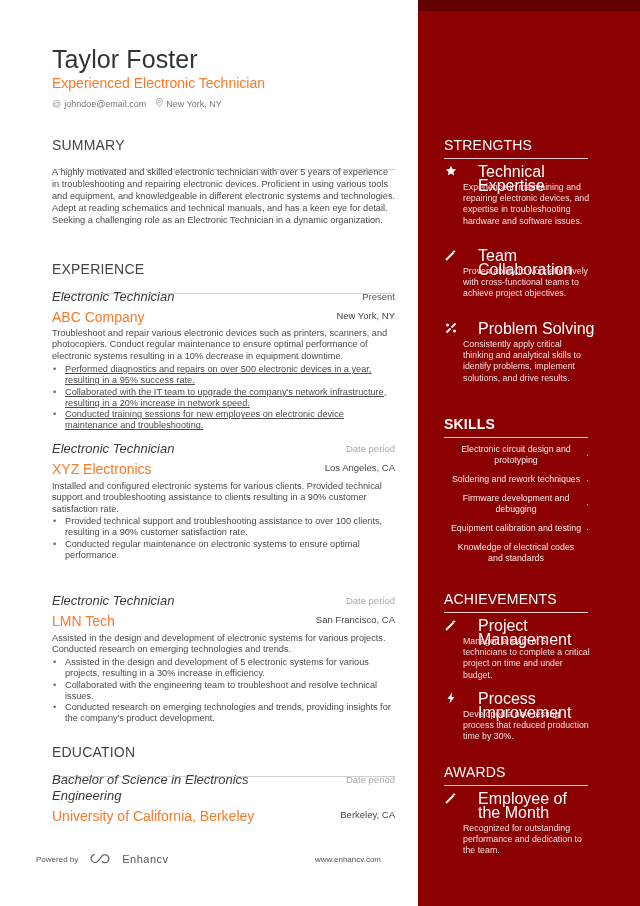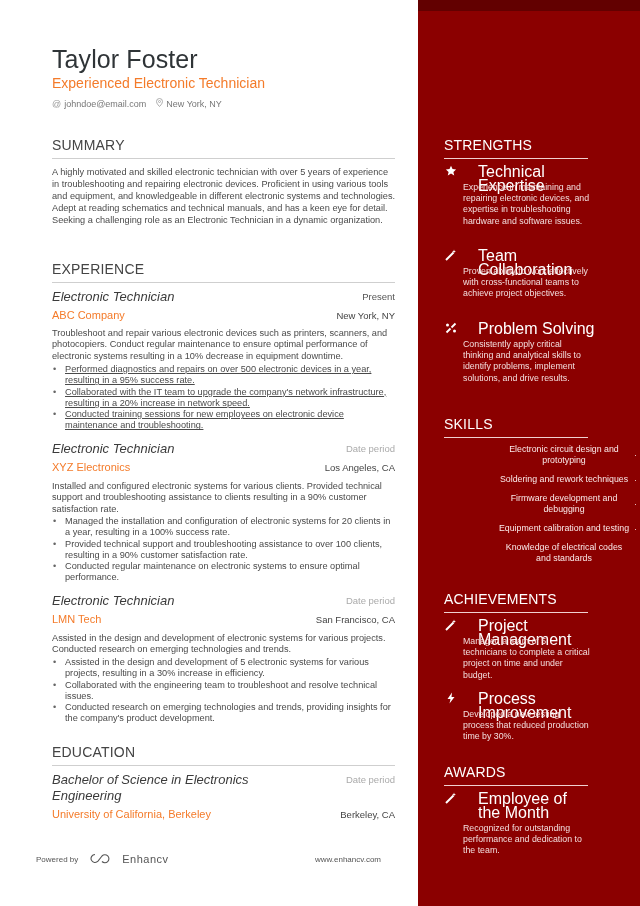--- a/index.html
+++ b/index.html
@@ -9,46 +9,46 @@
   .left { position: absolute; left: 0; top: 0; width: 418px; height: 906px; background: #fff; }
   .right { position: absolute; left: 418px; top: 0; width: 222px; height: 906px; background: #8b0000; }
   .right-topbar { position: absolute; left: 0; top: 0; width: 222px; height: 11px; background: #620000; }
 
   .name { position: absolute; left: 52px; top: 45px; font-size: 25px; color: #2f3437; font-weight: normal; letter-spacing: 0.1px; }
   .title { position: absolute; left: 52px; top: 75px; font-size: 14px; color: #f47b2a; }
   .contact { position: absolute; left: 52px; top: 98px; font-size: 9px; color: #777; display: flex; gap: 10px; align-items: center; }
   .contact .ci { display: flex; align-items: center; gap: 3px; }
   .contact .ic { font-size: 9px; color: #999; }
 
-  .sec-head { position: absolute; left: 52px; width: 343px; font-size: 14px; color: #444; letter-spacing: 0.2px; padding-bottom: 5px; border-bottom: 1px solid #cfcfcf; }
+  .sec-head { position: absolute; left: 52px; width: 343px; font-size: 14px; color: #444; letter-spacing: 0.2px; padding-bottom: 16px; border-bottom: 1px solid #cfcfcf; }
 
   .para { position: absolute; left: 52px; width: 345px; font-size: 9.2px; line-height: 12px; color: #4a4a4a; }
 
   .job-title { position: absolute; left: 52px; font-size: 13px; color: #3b3b3b; font-style: italic; }
   .job-date { position: absolute; right: 245px; font-size: 9.5px; color: #555; text-align: right; }
   .job-date.muted { color: #aaa; }
-  .company { position: absolute; left: 52px; font-size: 11px; color: #f47b2a; }
+  .company { position: absolute; left: 52px; font-size: 14px; color: #f47b2a; }
   .loc { position: absolute; right: 245px; font-size: 9.5px; color: #444; text-align: right; }
 
   ul.bullets { position: absolute; left: 52px; width: 345px; list-style: none; font-size: 9.2px; line-height: 11.3px; color: #4a4a4a; }
   ul.bullets li { position: relative; padding-left: 13px; }
   ul.bullets li::before { content: "•"; position: absolute; left: 1px; top: 0; color: #666; }
 
   .footer { position: absolute; left: 36px; top: 852px; width: 345px; height: 14px; font-size: 8px; color: #555; display: flex; align-items: center; }
   .footer .pw { margin-right: 12px; }
   .footer .logo { display: flex; align-items: center; gap: 12px; font-size: 11px; color: #555; letter-spacing: 0.5px; }
   .footer .url { margin-left: auto; }
 
   
   .rsec { position: absolute; left: 444px; width: 144px; font-size: 14px; color: #fff; letter-spacing: 0.2px; padding-bottom: 5px; border-bottom: 1px solid #f0d0d0; }
   .ritem-title { position: absolute; left: 478px; width: 130px; font-size: 16px; color: #fff; line-height: 14px; }
   .ritem-icon { position: absolute; left: 444px; width: 14px; height: 14px; color: #fff; font-size: 12px; line-height: 14px; text-align: center; }
   .ritem-desc { position: absolute; left: 463px; width: 128px; font-size: 8.8px; line-height: 11.2px; color: #f3dede; }
 
-  .skills { position: absolute; left: 444px; width: 144px; text-align: center; font-size: 8.8px; color: #fbeaea; margin-left: 48px; }
+  .skills { position: absolute; left: 444px; width: 144px; text-align: center; font-size: 8.8px; color: #fbeaea; }
   .skill { position: relative; line-height: 11px; margin-bottom: 8px; padding: 0 6px; }
   .skill .dot { position: absolute; right: -1px; top: 50%; transform: translateY(-50%); font-size: 8px; color: #fbeaea; }
 </style>
 </head>
 <body>
 
 <div class="left"></div>
 <div class="right">
   <div class="right-topbar"></div>
 </div>
@@ -86,21 +86,20 @@
   <li>Collaborated with the IT team to upgrade the company's network infrastructure, resulting in a 20% increase in network speed.</li>
   <li>Conducted training sessions for new employees on electronic device maintenance and troubleshooting.</li>
 </ul>
 
 <div class="job-title" style="top:441px;">Electronic Technician</div>
 <div class="job-date muted" style="top:443px;">Date period</div>
 <div class="company" style="top:461px;">XYZ Electronics</div>
 <div class="loc" style="top:462px;">Los Angeles, CA</div>
 <div class="para" style="top:481px; line-height:11.3px;">Installed and configured electronic systems for various clients. Provided technical support and troubleshooting assistance to clients resulting in a 90% customer satisfaction rate.</div>
 <ul class="bullets" style="top:516px;">
-  <li>Managed the installation and configuration of electronic systems for 20 clients in a year, resulting in a 100% success rate.</li>
   <li>Provided technical support and troubleshooting assistance to over 100 clients, resulting in a 90% customer satisfaction rate.</li>
   <li>Conducted regular maintenance on electronic systems to ensure optimal performance.</li>
 </ul>
 
 <div class="job-title" style="top:593px;">Electronic Technician</div>
 <div class="job-date muted" style="top:595px;">Date period</div>
 <div class="company" style="top:613px;">LMN Tech</div>
 <div class="loc" style="top:614px;">San Francisco, CA</div>
 <div class="para" style="top:633px; line-height:11.3px;">Assisted in the design and development of electronic systems for various projects. Conducted research on emerging technologies and trends.</div>
 <ul class="bullets" style="top:657px;">
@@ -151,21 +150,21 @@
 <div class="ritem-icon" style="top:322px;">
   <svg width="12" height="12" viewBox="0 0 12 12">
       <path d="M1.5 10.5l4-4M6.5 5.5l4-4" stroke="#fff" stroke-width="1.8"></path>
       <circle cx="2.5" cy="3" r="1.5" fill="#fff"></circle>
       <circle cx="9.5" cy="9" r="1.5" fill="#fff"></circle>
     </svg>
 </div>
 <div class="ritem-title" style="top:322px;">Problem Solving</div>
 <div class="ritem-desc" style="top:339px;">Consistently apply critical thinking and analytical skills to identify problems, implement solutions, and drive results.</div>
 
-<div class="rsec" style="top:416px;">SKILLS</div>
+<div class="rsec" style="top:416px;font-weight:bold;">SKILLS</div>
 <div class="skills" style="top:444px;">
   <div class="skill"><span>Electronic circuit design and prototyping</span><span class="dot">·</span></div>
   <div class="skill"><span>Soldering and rework techniques</span><span class="dot">·</span></div>
   <div class="skill"><span>Firmware development and debugging</span><span class="dot">·</span></div>
   <div class="skill"><span>Equipment calibration and testing</span><span class="dot">·</span></div>
   <div class="skill"><span>Knowledge of electrical codes and standards</span></div>
 </div>
 
 <div class="rsec" style="top:591px;">ACHIEVEMENTS</div>
 

